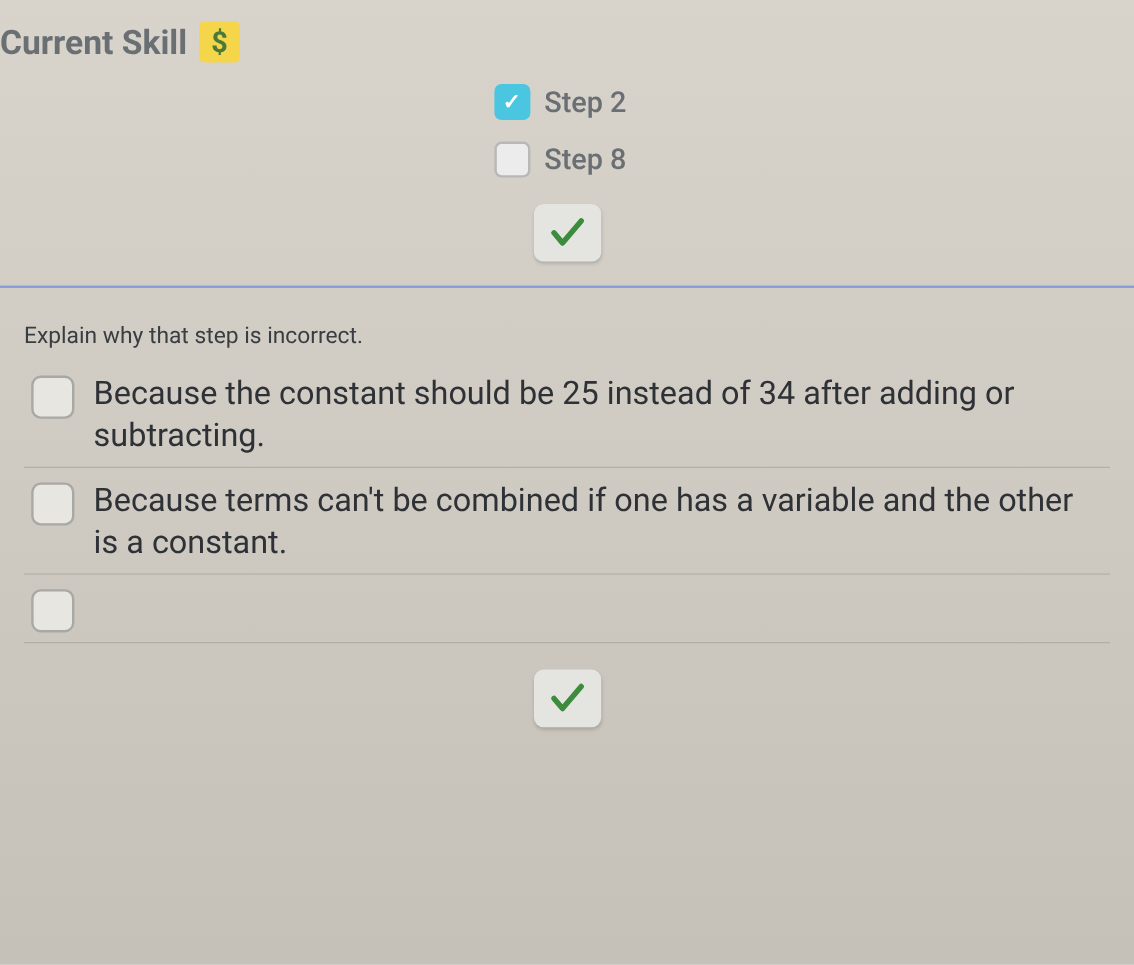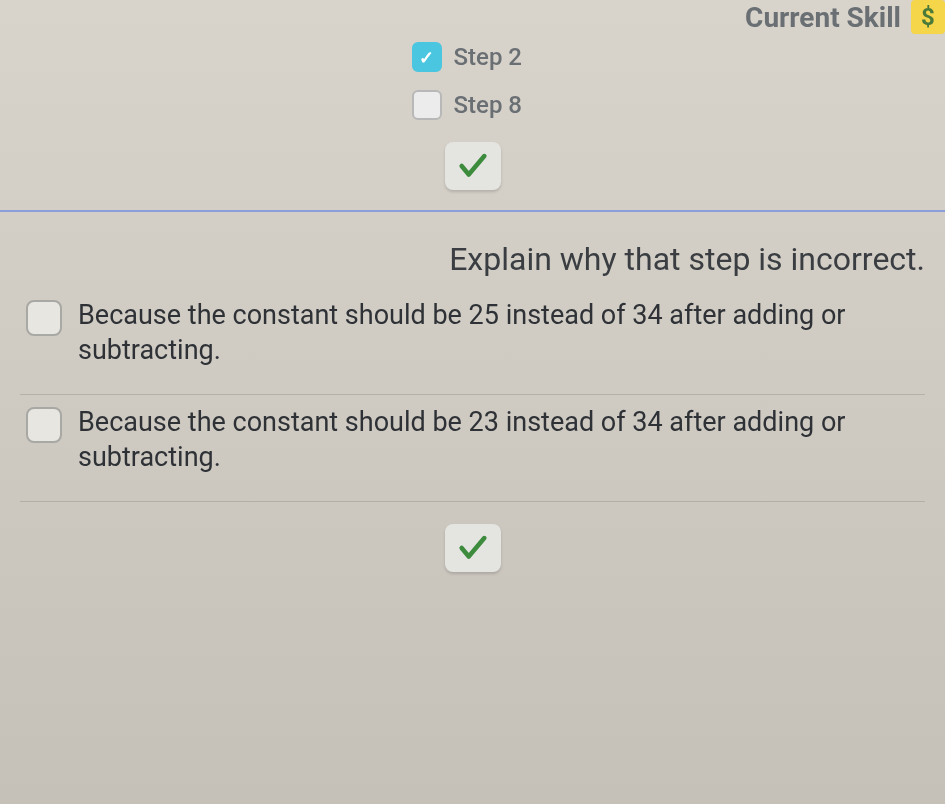--- a/index.html
+++ b/index.html
@@ -5,21 +5,22 @@
   * { box-sizing: border-box; margin: 0; padding: 0; }
   body {
     font-family: -apple-system, BlinkMacSystemFont, "Segoe UI", Roboto, Helvetica, Arial, sans-serif;
     background: linear-gradient(180deg, #d8d3cb 0%, #c5c0b8 100%);
     width: 945px;
     height: 804px;
     overflow: hidden;
     position: relative;
   }
   .header {
-    text-align: right;
+    text-align: left;
+    padding-top: 18px;
   }
   .current-skill-label {
     font-size: 28px;
     font-weight: 700;
     color: #6a6f74;
     display: inline-block;
     vertical-align: middle;
   }
   .dollar-badge {
     display: inline-flex;
@@ -29,21 +30,21 @@
     height: 34px;
     background: #f5d54a;
     border-radius: 4px;
     color: #4a7a3a;
     font-size: 24px;
     font-weight: 700;
     vertical-align: middle;
     margin-left: 6px;
   }
   .steps-block {
-    margin-top: 8px;
+    margin-top: 18px;
     text-align: center;
   }
   .step-row {
     display: flex;
     align-items: center;
     justify-content: center;
     gap: 12px;
     margin-bottom: 18px;
   }
   .step-checkbox {
@@ -88,31 +89,31 @@
   .divider {
     border: none;
     border-top: 2px solid #5a7fe8;
     margin-top: 20px;
     opacity: 0.6;
   }
   .question-section {
     padding: 28px 20px 10px 20px;
   }
   .question-prompt {
-    text-align: right;
-    font-size: 32px;
+    text-align: left;
+    font-size: 19px;
     color: #3a3e42;
     font-weight: 400;
     margin-bottom: 10px;
   }
   .answer-row {
     display: flex;
     align-items: flex-start;
     gap: 16px;
-    padding: 10px 6px 26px 6px;
+    padding: 10px 6px 8px 6px;
     border-bottom: 1px solid rgba(120,120,120,0.3);
   }
   .answer-row:last-child { border-bottom: none; }
   .answer-checkbox {
     flex-shrink: 0;
     width: 36px;
     height: 36px;
     border-radius: 8px;
     border: 2px solid #a8a8a4;
     background: #e8e6e0;
@@ -156,25 +157,28 @@
 <hr class="divider">
 
 <div class="question-section">
   <div class="question-prompt">Explain why that step is incorrect.</div>
 
   <div class="answer-row">
     <div class="answer-checkbox"></div>
     <div class="answer-text">Because the constant should be 25 instead of 34 after adding or subtracting.</div>
   </div>
 
+  <div class="answer-row">
+    <div class="answer-checkbox"></div>
+    <div class="answer-text">Because terms can't be combined if one has a variable and the other is a constant.</div>
+  </div>
 
 
   <div class="answer-row">
     <div class="answer-checkbox"></div>
-    <div class="answer-text">Because the constant should be 23 instead of 34 after adding or subtracting.</div>
   </div>
 
   <div class="bottom-check">
     <div class="submit-check">
       <svg viewBox="0 0 24 24">
         <path d="M4 12 L9 18 L20 5" stroke="#3d8b3d" stroke-width="3.2" fill="none" stroke-linecap="round" stroke-linejoin="round"></path>
       </svg>
     </div>
   </div>
 </div>

